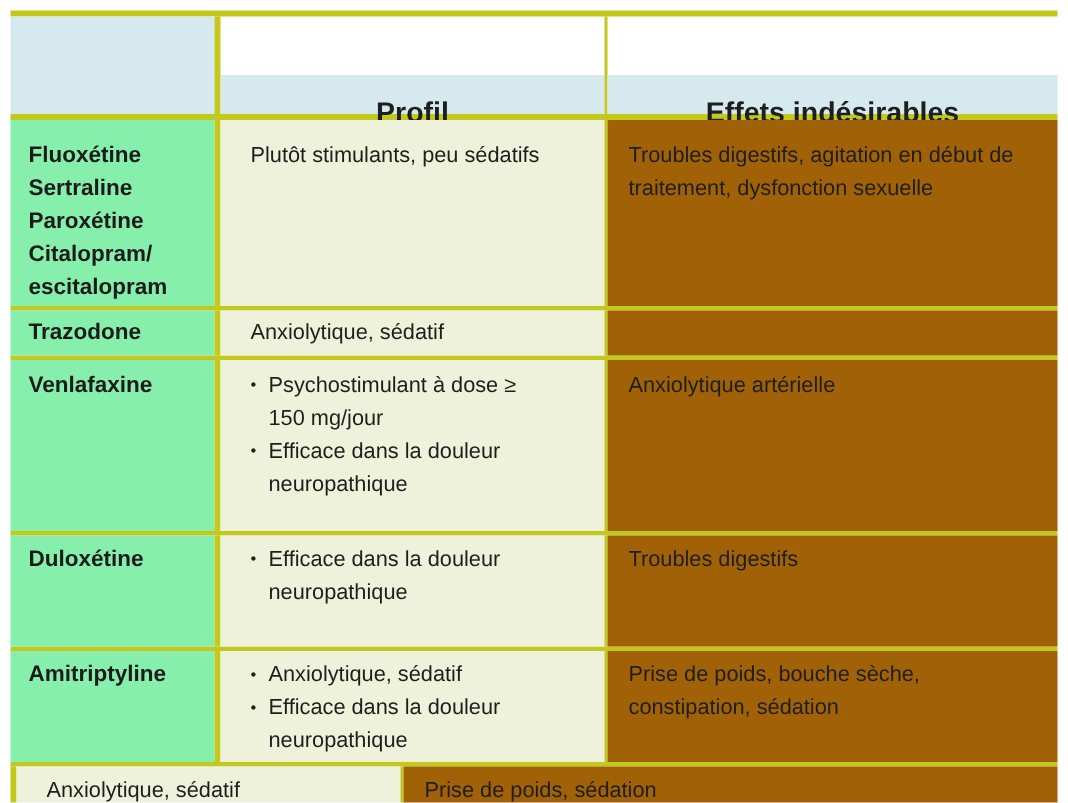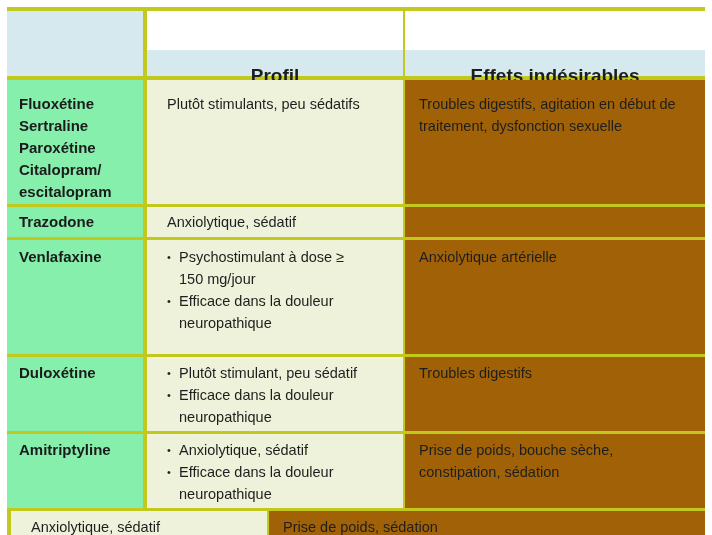--- a/index.html
+++ b/index.html
@@ -90,21 +90,20 @@
   </div>
   <div class="hsep"></div>
 
   <div class="row" style="height:74px;">
     <div class="c0" style="padding-top:5px;">
       <span class="drug">Duloxétine</span>
     </div>
     <div class="vsep"></div>
     <div class="c1" style="padding-top:5px; padding-right:20px;">
       <ul class="bullets">
-        <li>Plutôt stimulant, peu sédatif</li>
         <li style="padding-right:30px;">Efficace dans la douleur neuropathique</li>
       </ul>
     </div>
     <div class="vsep2"></div>
     <div class="c2" style="padding-top:5px;">Troubles digestifs</div>
   </div>
   <div class="hsep"></div>
 
   <div class="row" style="height:74px;">
     <div class="c0" style="padding-top:5px;">

